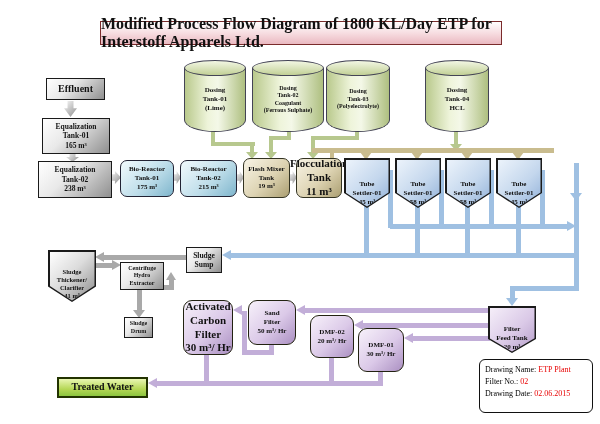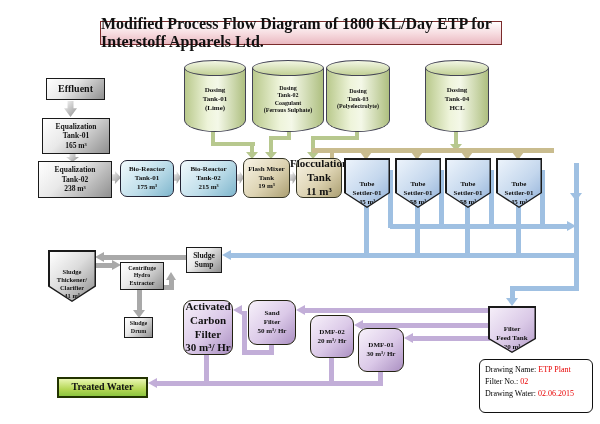--- a/index.html
+++ b/index.html
@@ -273,16 +273,16 @@
 30 m³/ Hr</div>
     </div>
 
   <div class="node box-green" style="left:57px;top:377px;width:91px;height:21px;">
     <div class="lbl" style="font-size:10px">Treated Water</div>
     </div>
 
   <div id="infobox">
     <div class="iline"><span>Drawing Name:</span> <span class="ival">ETP Plant</span></div>
     <div class="iline"><span>Filter No.:</span> <span class="ival">02</span></div>
-    <div class="iline"><span>Drawing Water:</span> <span class="ival">02.06.2015</span></div>
+    <div class="iline"><span>Drawing Date:</span> <span class="ival">02.06.2015</span></div>
   </div>
 
 </div>
 
 </body></html>

